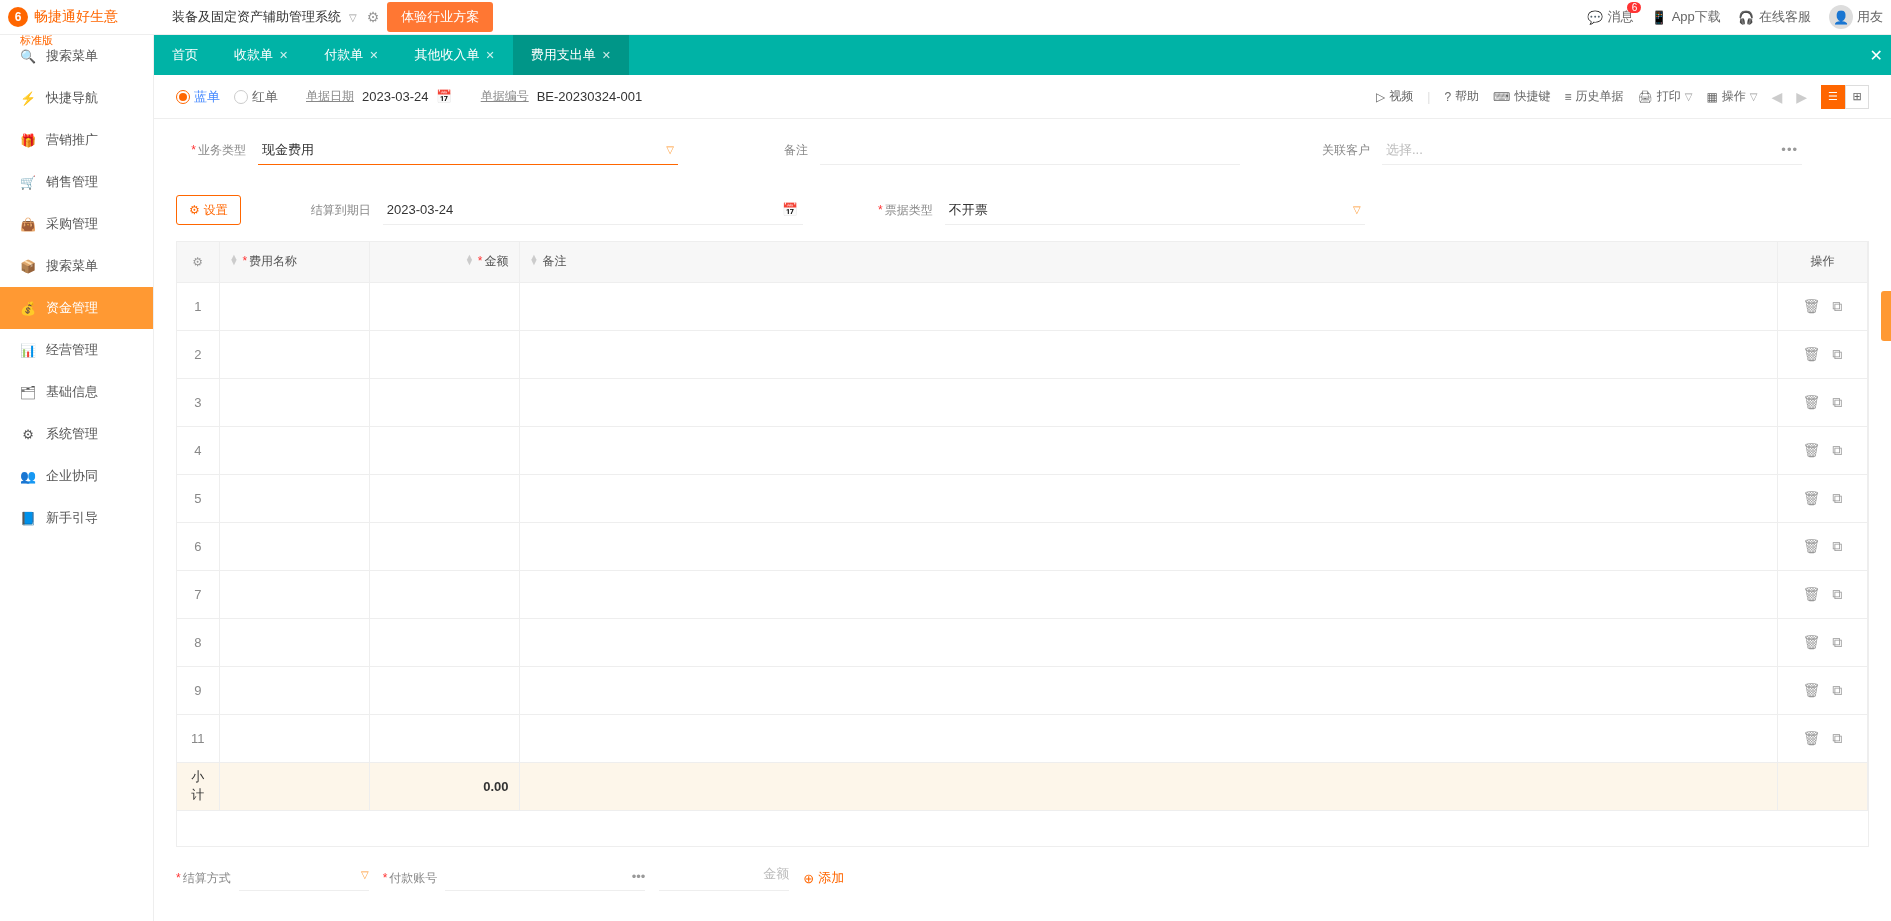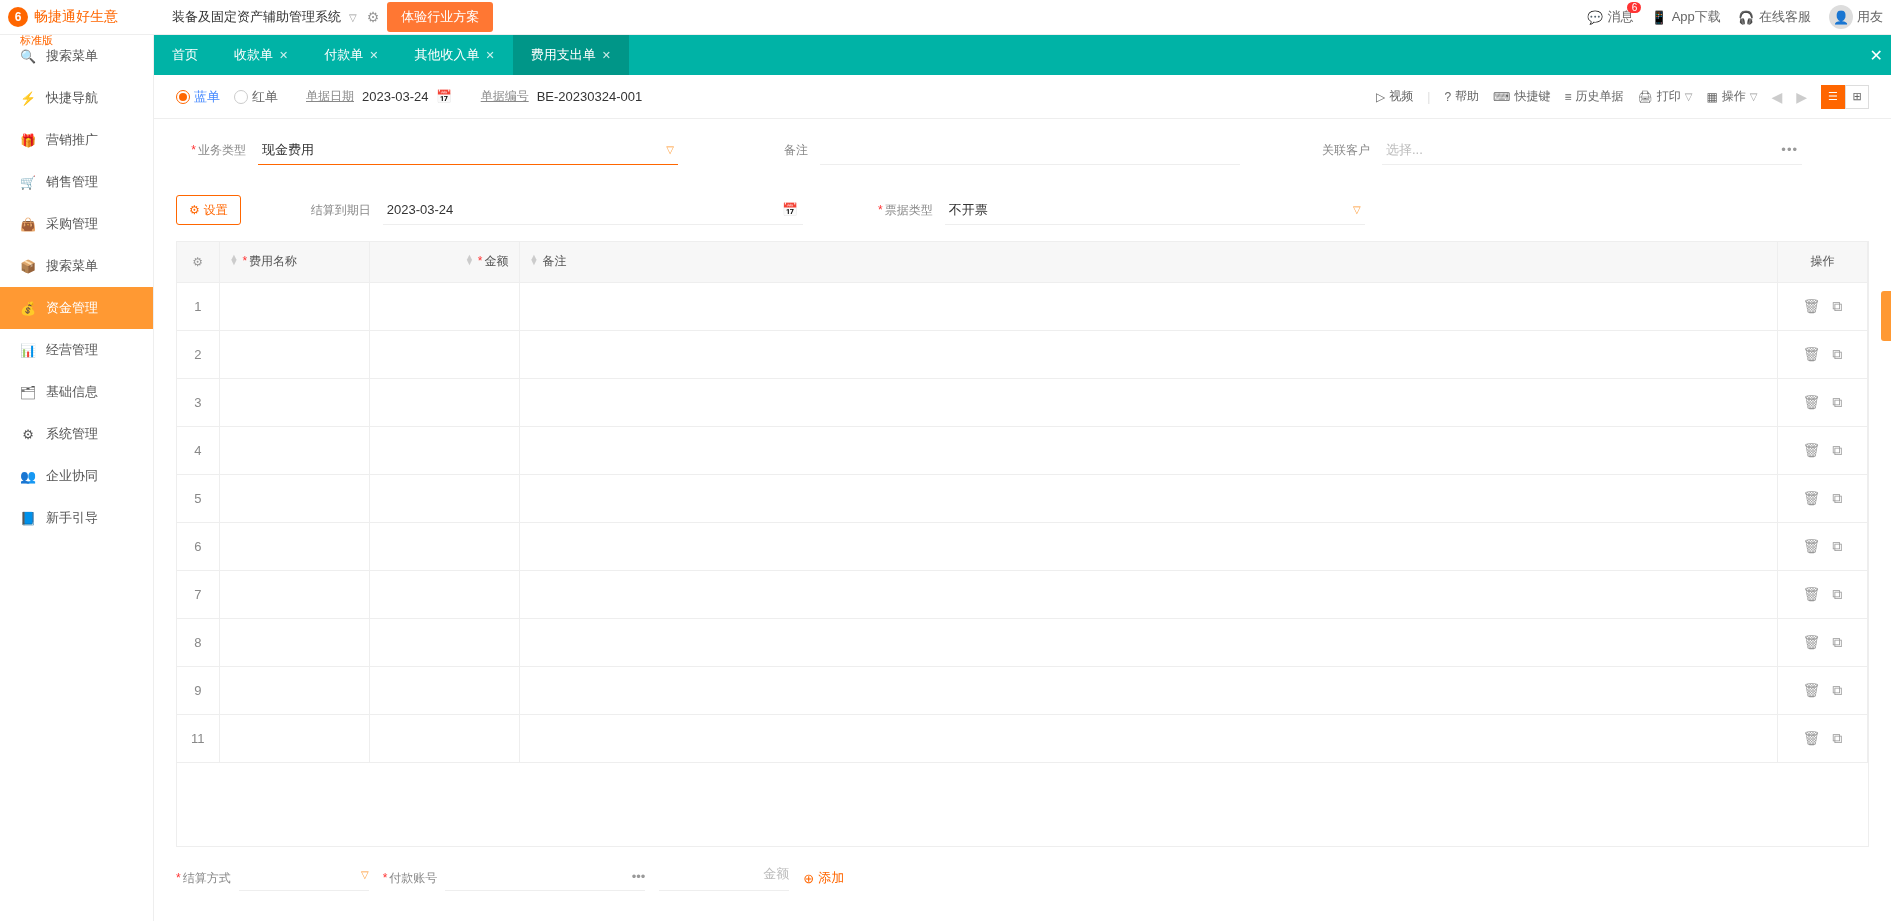--- a/index.html
+++ b/index.html
@@ -419,20 +419,27 @@
                 <tr>
                   <td class="rownum">11</td>
     <td></td>
     <td></td>
     <td></td>
     <td class="actions">
       <span class="row-action-icon">🗑</span>
       <span class="row-action-icon">⧉</span>
     </td>
                 </tr>
+                <tr class="subtotal-row">
+                  <td>小计</td>
+  <td></td>
+  <td class="amount">0.00</td>
+  <td></td>
+  <td></td>
+                </tr>
               </tbody>
           </table>
         </div>
         <div class="right-scroll"></div>
       </div>
 
       <div class="bottom-row">
         <div class="bottom-field">
           <span class="bottom-label"><span class="req">*</span><span>结算方式</span></span>
           <div class="bottom-input">

